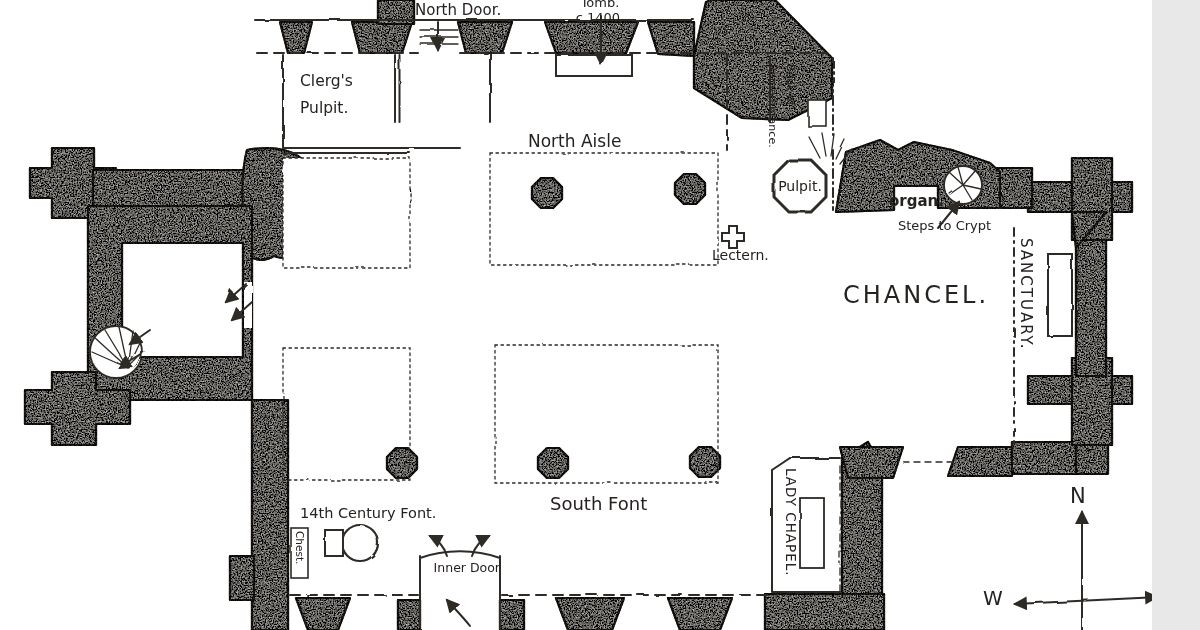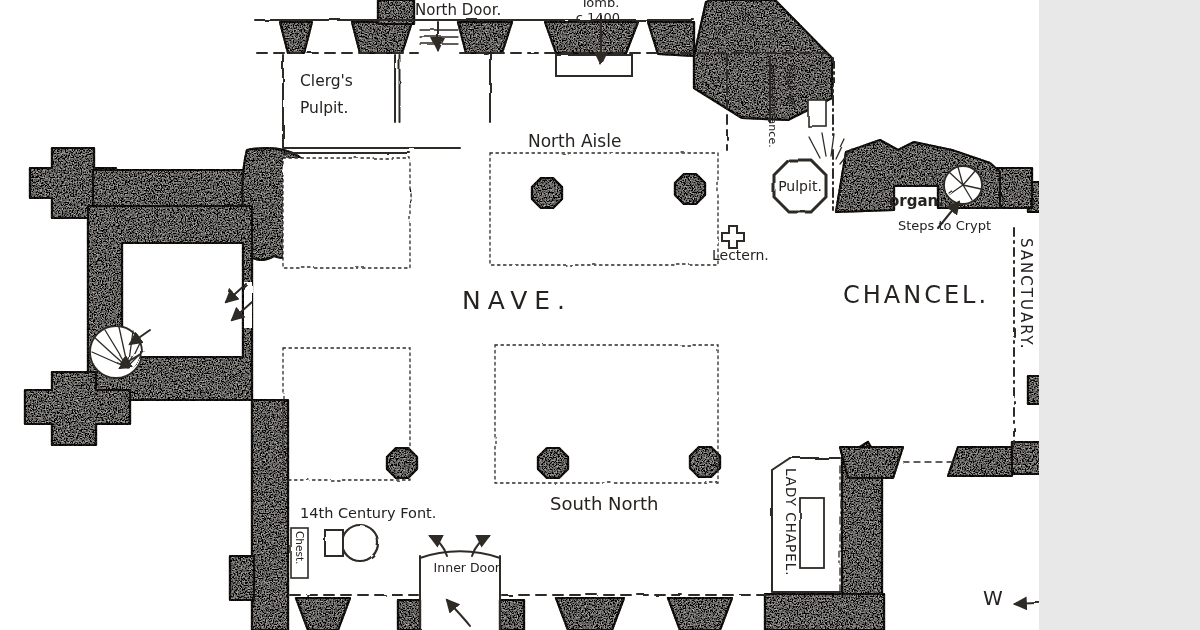--- a/index.html
+++ b/index.html
@@ -1,16 +1,16 @@
 <!DOCTYPE html>
 <html><head>
 <meta charset="utf-8">
 <style>
   html,body{margin:0;padding:0;background:#e8e8e8;}
-  #stage{position:relative;width:1039px;height:630px;background:#ffffff;overflow:hidden;
+  #stage{position:relative;width:1152px;height:630px;background:#ffffff;overflow:hidden;
          font-family:"DejaVu Sans",sans-serif;}
   svg{position:absolute;left:0;top:0;}
   .lbl{position:absolute;color:#262220;white-space:pre-line;line-height:1.35;
        font-family:"DejaVu Sans",sans-serif;pointer-events:none;}
   .vert{writing-mode:vertical-rl;}
   .ctr{text-align:center;}
   .wall{fill:#c8c4bf;stroke:#37332e;stroke-width:2.2;stroke-linejoin:round;}
   .ink{stroke:#2e2a25;fill:none;stroke-width:2;stroke-linecap:round;}
   .thin{stroke-width:1.3;}
   .white{fill:#ffffff;}
@@ -181,22 +181,21 @@
 Pulpit.</div>
 <div class="lbl" style="left:528px;top:130px;font-size:17px;">North Aisle</div>
 <div class="lbl vert" style="left:762px;top:64px;height:118px;font-size:11px;line-height:1.7;">Book of
 Remembrance.</div>
 <div class="lbl ctr" style="left:777px;top:177px;width:46px;font-size:14px;">Pulpit.</div>
 <div class="lbl" style="left:889px;top:191px;font-size:15px;font-weight:bold;">organ.</div>
 <div class="lbl" style="left:898px;top:217px;font-size:13px;">Steps to Crypt</div>
 <div class="lbl" style="left:843px;top:279px;font-size:24px;letter-spacing:3px;">CHANCEL.</div>
 <div class="lbl vert" style="left:1016px;top:238px;height:115px;font-size:15px;letter-spacing:2px;">SANCTUARY.</div>
 <div class="lbl" style="left:712px;top:246px;font-size:14px;">Lectern.</div>
-<div class="lbl" style="left:462px;top:284px;font-size:25px;letter-spacing:7px;">NAVE.</div>
-<div class="lbl" style="left:550px;top:492px;font-size:18px;">South North</div>
+<div class="lbl" style="left:550px;top:492px;font-size:18px;">South Font</div>
 <div class="lbl" style="left:300px;top:504px;font-size:14.5px;">14th Century Font.</div>
 <div class="lbl vert" style="left:293px;top:531px;height:46px;font-size:10.5px;">Chest.</div>
 <div class="lbl ctr" style="left:422px;top:560px;width:78px;font-size:12.5px;text-align:right;">Inner Door</div>
 <div class="lbl vert" style="left:782px;top:468px;height:128px;font-size:13.5px;letter-spacing:1px;">LADY CHAPEL.</div>
 
 <div class="lbl" style="left:1070px;top:482px;font-size:21px;">N</div>
 <div class="lbl" style="left:983px;top:585px;font-size:20px;">W</div>
 <div class="lbl" style="left:1160px;top:578px;font-size:20px;">E</div>
 
 </div>

